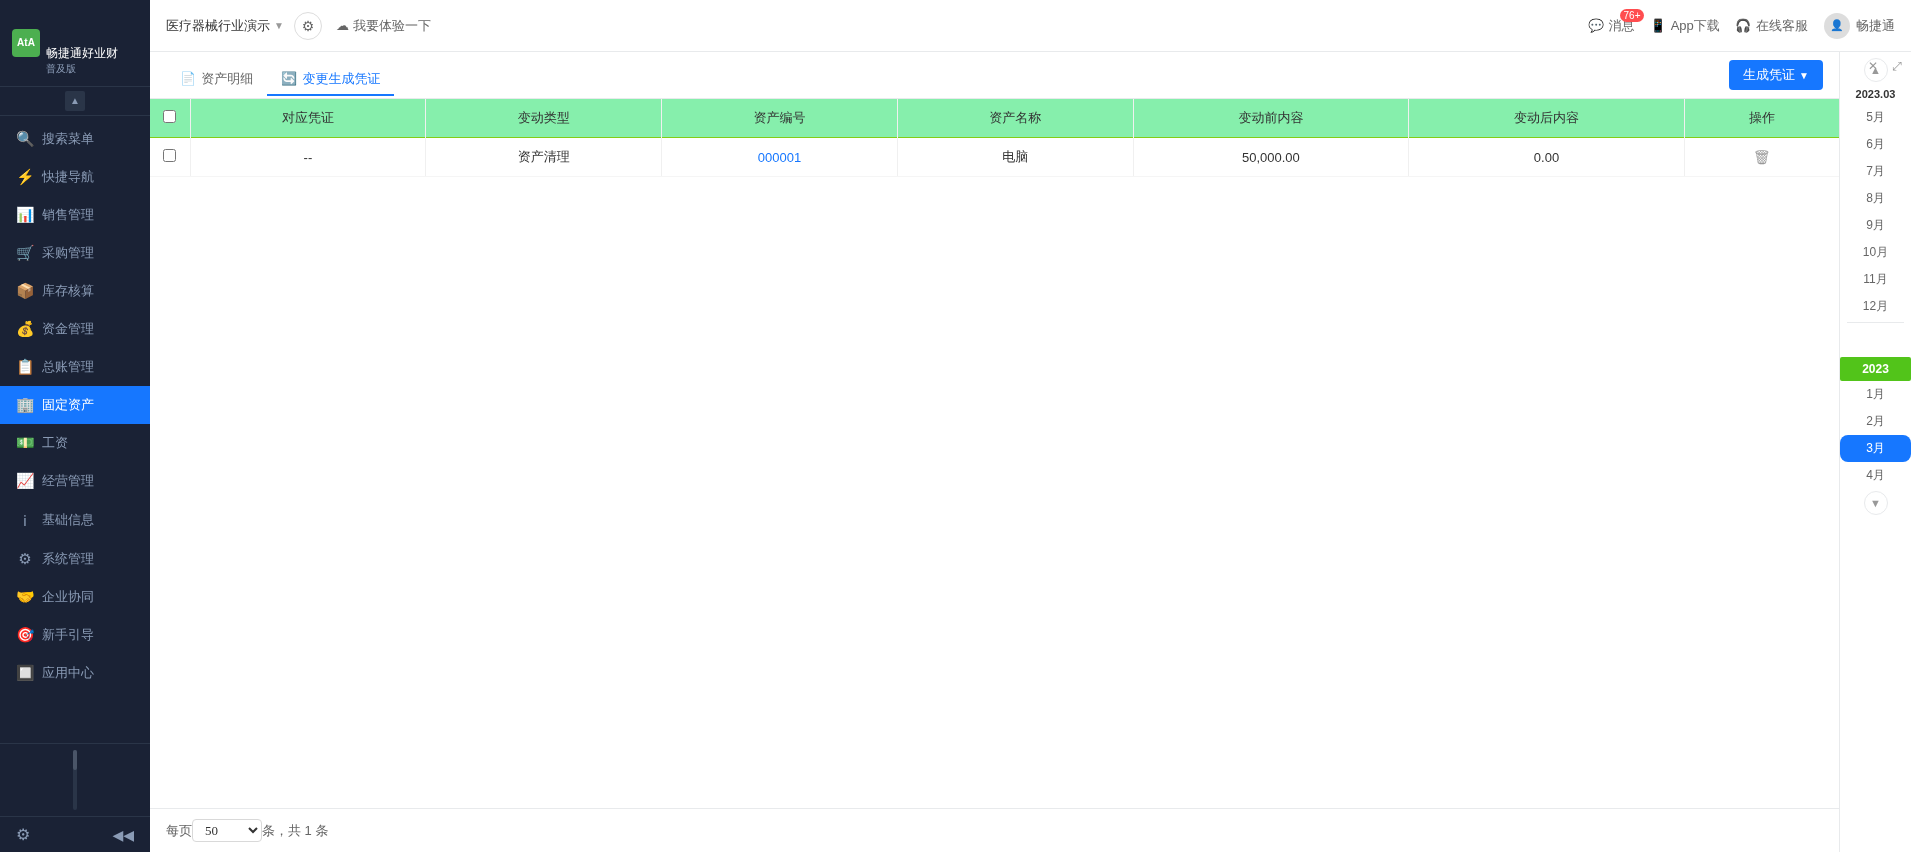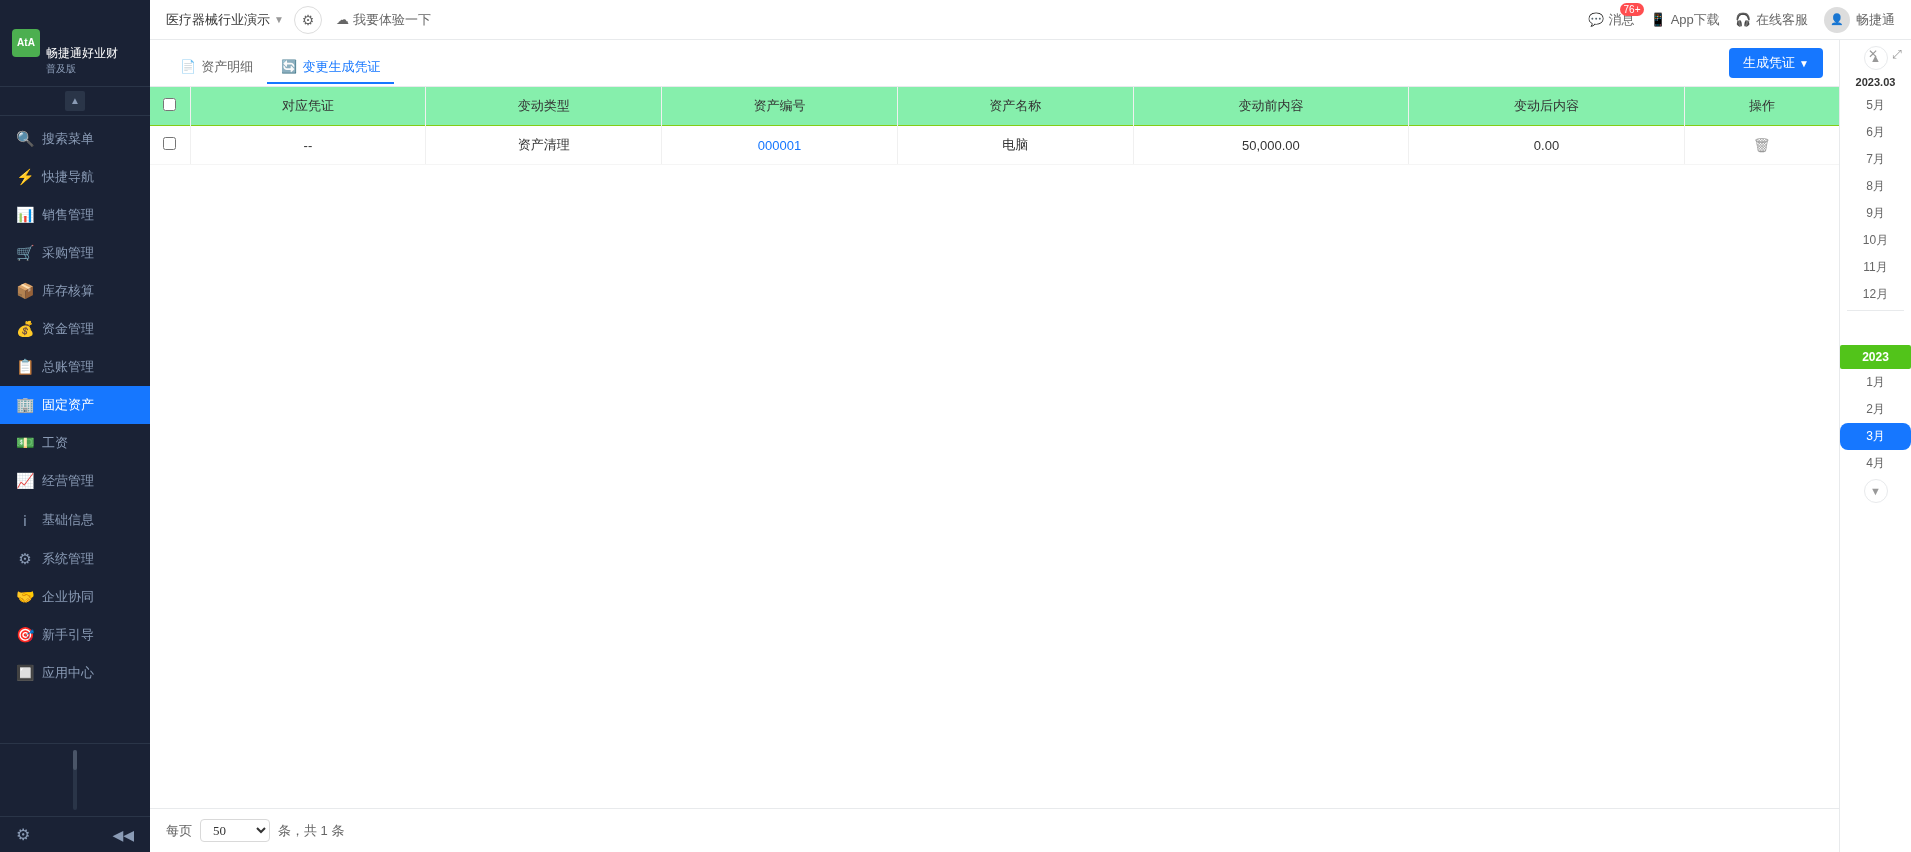--- a/index.html
+++ b/index.html
@@ -62,21 +62,21 @@
     .main {
       flex: 1;
       display: flex;
       flex-direction: column;
       overflow: hidden;
     }
 
     
     .top-header {
       background: #fff;
-      height: 40px;
+      height: 52px;
       display: flex;
       align-items: center;
       padding: 0 16px;
       border-bottom: 1px solid #e8eaec;
       flex-shrink: 0;
       gap: 10px;
     }
     .company-selector {
       display: flex; align-items: center; gap: 4px;
       font-size: 13px; color: #333; cursor: pointer;
@@ -217,21 +217,20 @@
     }
     td:last-child { border-right: none; }
     .checkbox-cell { width: 40px; }
     .delete-icon { color: #999; font-size: 14px; cursor: pointer; }
 
     
     .table-footer {
       padding: 10px 16px;
       display: flex;
       align-items: center;
-      gap: 8px;
       font-size: 13px;
       color: #666;
       border-top: 1px solid #e8eaec;
       flex-shrink: 0;
     }
     .page-size-select {
       border: 1px solid #d9d9d9;
       border-radius: 4px;
       padding: 2px 20px 2px 8px;
       font-size: 13px;

